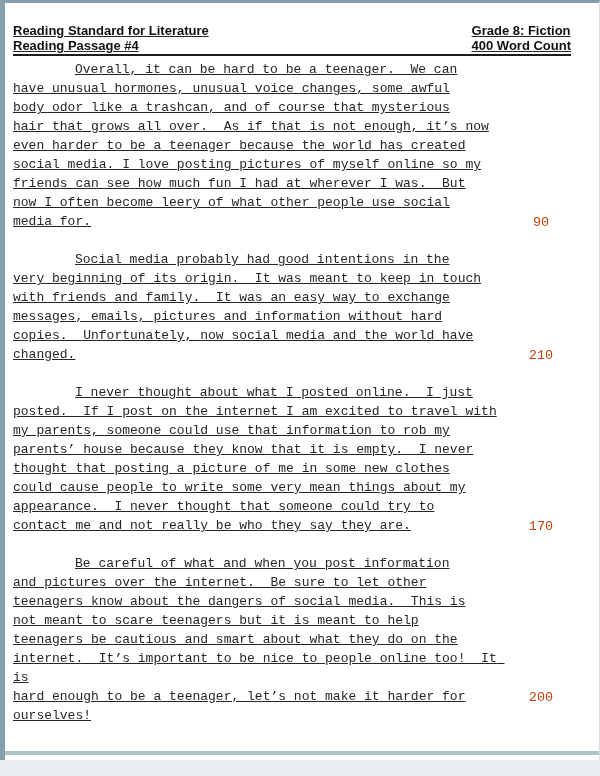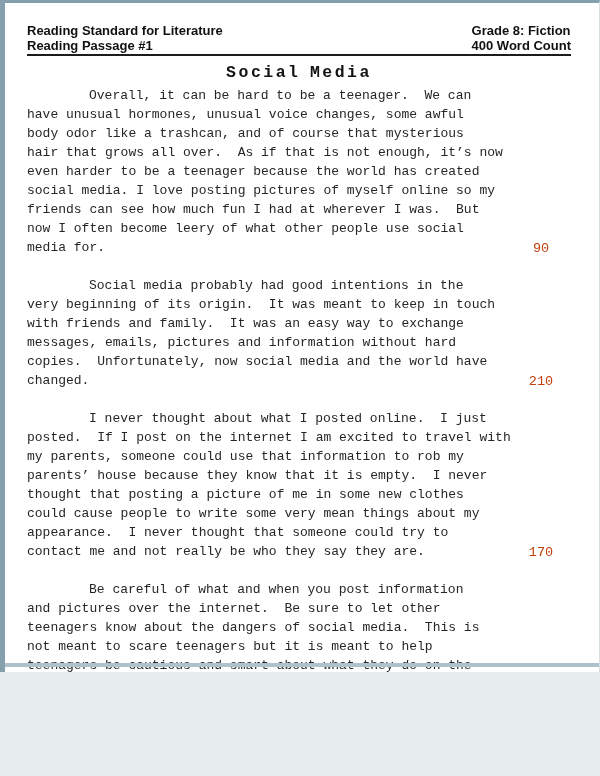--- a/index.html
+++ b/index.html
@@ -1,29 +1,30 @@
 <!DOCTYPE html>
 <html><head>
 <meta charset="utf-8">
 <style>
   html, body { margin: 0; padding: 0; background: #e8edef; }
   .page {
     position: relative;
     width: 600px;
-    height: 672px;
+    height: 760px;
     box-sizing: border-box;
     background: #ffffff;
     border-left: 5px solid #869fac;
     border-top: 3px solid #869fac;
     border-right: 1px solid #d7e0e4;
     border-bottom: 0;
-    padding: 20px 28px 0 22px;
+    padding: 20px 28px 0 8px;
     font-family: "Liberation Mono", "DejaVu Sans Mono", monospace;
     color: #262626;
     overflow: hidden;
+    text-decoration: underline;
   }
   .scan-bottom-edge {
     position: absolute;
     left: 0; right: 0; bottom: 5px;
     height: 4px;
     background: #aec2cb;
   }
   
   .header {
     display: flex;
@@ -73,29 +74,28 @@
   .para.last .word-count { bottom: 20px; }
 </style>
 </head>
 <body>
 
 <div class="page">
 
   <div class="header">
     <div class="col-left">
       <div>Reading Standard for Literature</div>
-      <div>Reading Passage #1</div>
+      <div>Reading Passage #4</div>
     </div>
     <div class="col-right">
       <div>Grade 8: Fiction</div>
       <div>400 Word Count</div>
     </div>
   </div>
 
-  <div class="title">Social Media</div>
 
   <div class="passage">
 
     <div class="para">
       <div class="para-text">Overall, it can be hard to be a teenager.  We can
 have unusual hormones, unusual voice changes, some awful
 body odor like a trashcan, and of course that mysterious
 hair that grows all over.  As if that is not enough, it’s now
 even harder to be a teenager because the world has created
 social media. I love posting pictures of myself online so my

